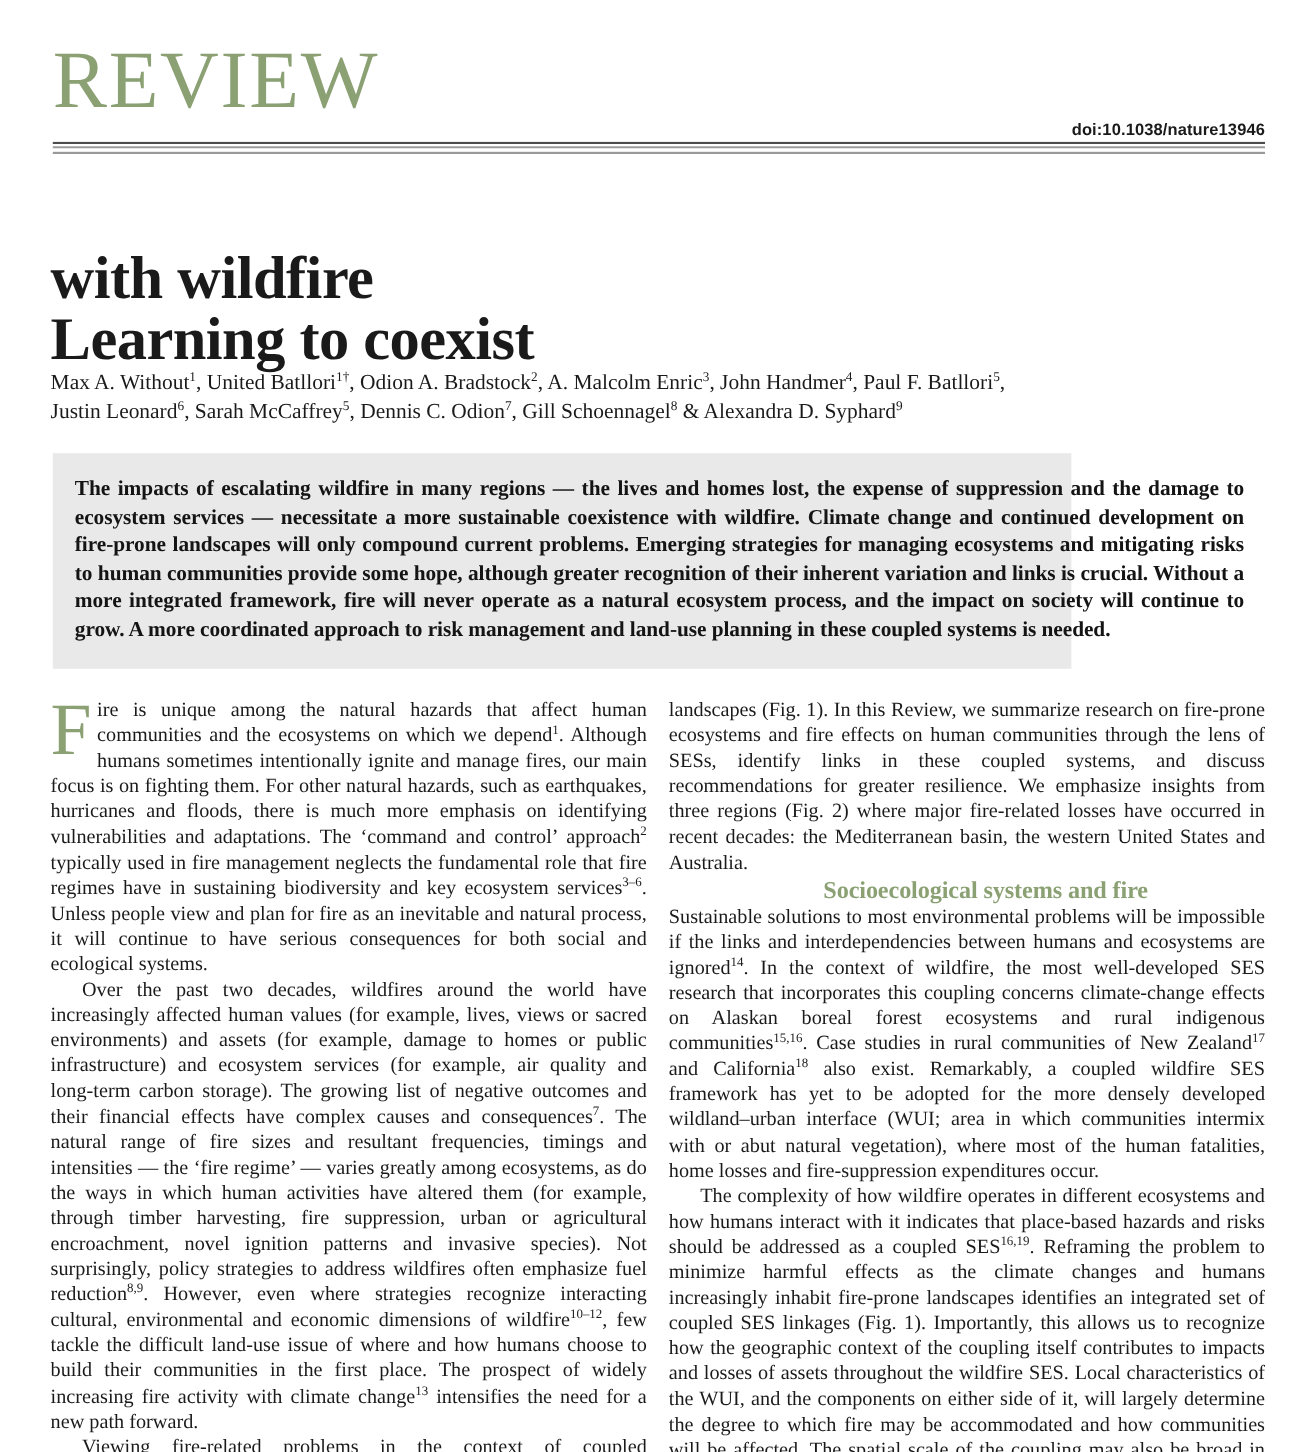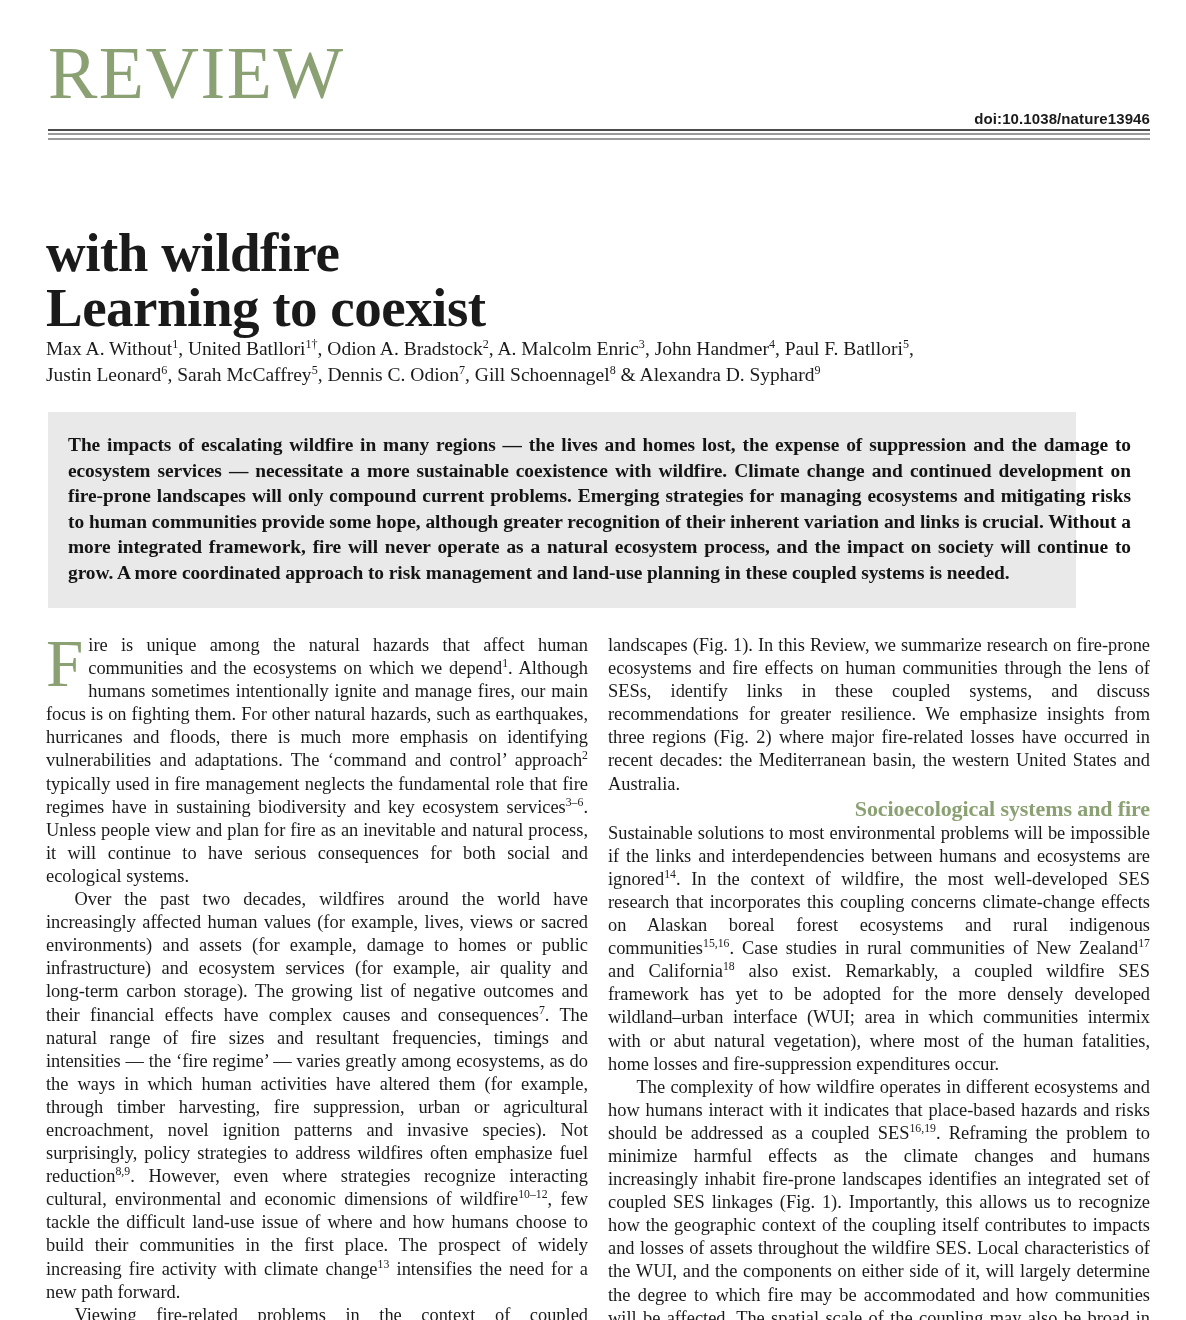--- a/index.html
+++ b/index.html
@@ -89,21 +89,21 @@
     line-height: 26px;
     color: #1a1a1a;
   }
   .authors sup { font-size: 0.62em; vertical-align: super; line-height: 0; }
 
   
   .abstract {
     position: absolute;
     left: 48px;
     top: 412px;
-    width: 1028px;
+    width: 926px;
     height: 196px;
     background: #e9e9e9;
     box-sizing: border-box;
   }
   .abstract-text {
     position: absolute;
     left: 20px;
     top: 20px;
     width: 1063px;
     font-size: 19.4px;
@@ -160,21 +160,21 @@
     margin-bottom: -4px;
   }
 
   .section-head {
     margin: 12px 0 1px 0;
     font-size: 22px;
     line-height: 26px;
     font-weight: bold;
     color: #8ba173;
     text-indent: 0;
-    text-align: right;
+    text-align: center;
     letter-spacing: -0.1px;
   }
 
   sup.ref { font-size: 0.64em; vertical-align: super; line-height: 0; }
 </style>
 </head>
 <body>
 
 <div class="page">
 

